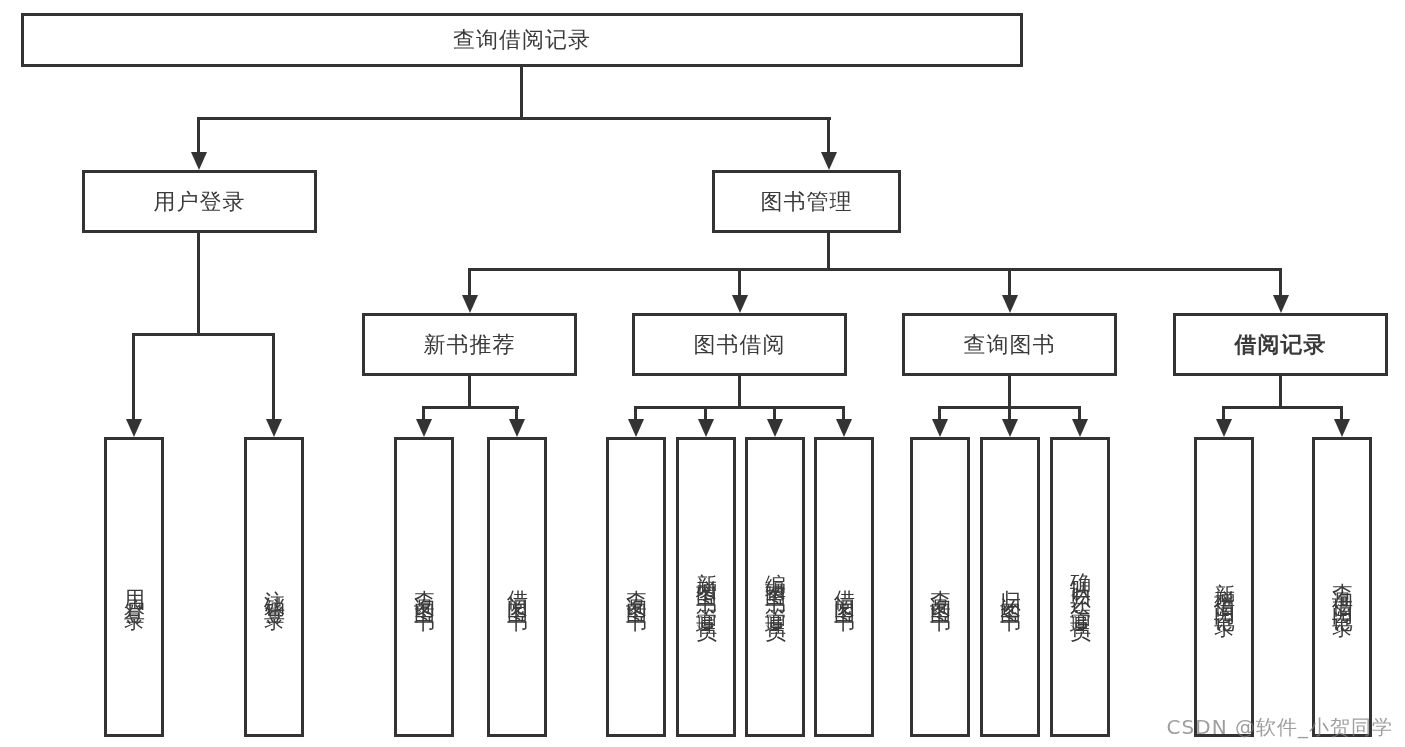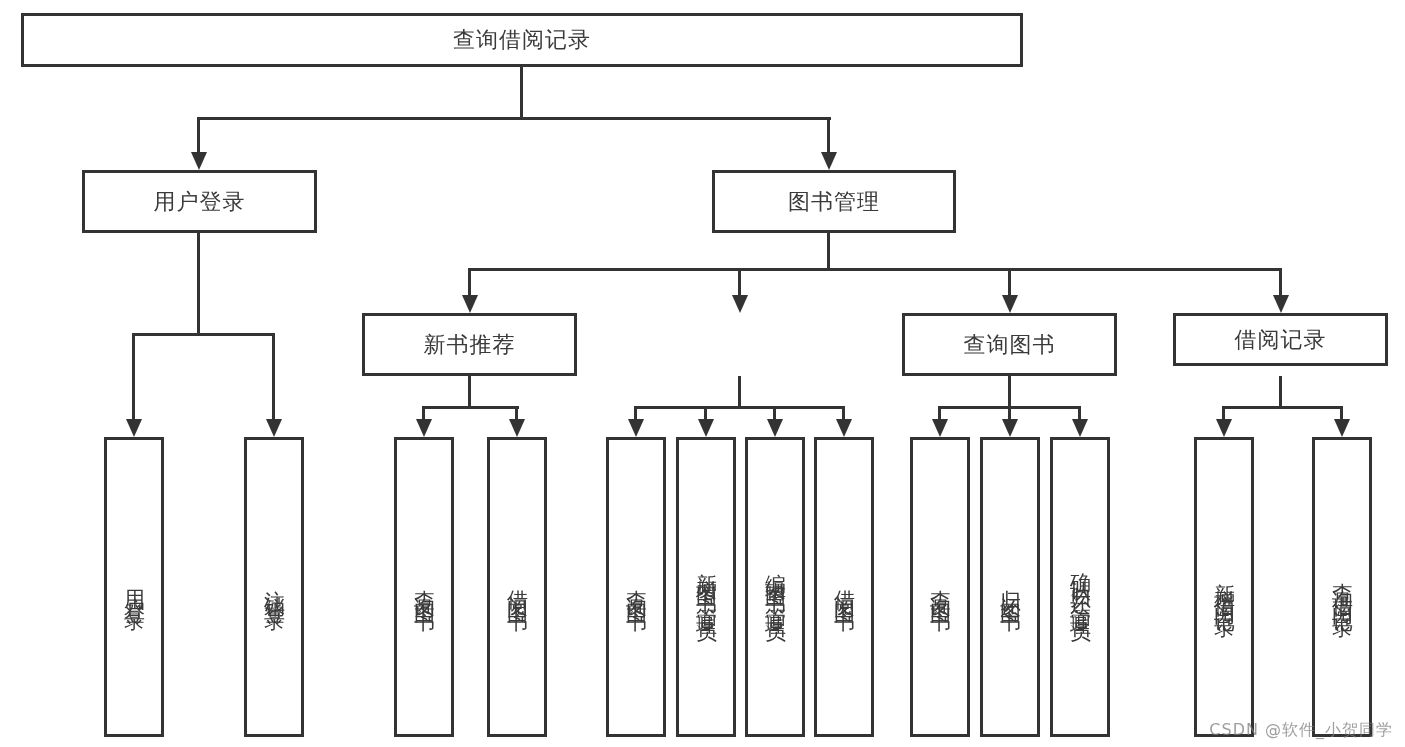--- a/index.html
+++ b/index.html
@@ -24,51 +24,54 @@
   }
   .vline{position:absolute;width:3px;background:#333333;}
   .hline{position:absolute;height:3px;background:#333333;}
   .arrow{
     position:absolute;width:0;height:0;
     border-left:8px solid transparent;border-right:8px solid transparent;
     border-top:18px solid #333333;
   }
   .watermark{
     position:absolute;right:12px;bottom:6px;
-    font-size:16px;color:rgba(125,125,125,0.75);letter-spacing:1px;
+    font-size:20px;color:rgba(125,125,125,0.75);letter-spacing:1px;
     white-space:nowrap;
   }
 </style>
 </head>
 <body>
 
 <div id="canvas">
 
   <div class="node" style="left:21px;top:13px;width:1002px;height:54px;">
     <span>查询借阅记录</span>
   </div>
 
   <div class="node" style="left:82px;top:170px;width:235px;height:63px;">
     <span>用户登录</span>
   </div>
 
-  <div class="node" style="left:712px;top:170px;width:244px;height:63px;">
+  <div class="node" style="left:712px;top:170px;width:189px;height:63px;">
     <span>图书管理</span>
   </div>
 
   <div class="node" style="left:362px;top:313px;width:215px;height:63px;justify-content:center;">
     <span>新书推荐</span>
   </div>
 
+  <div class="node" style="left:632px;top:313px;width:215px;height:63px;">
+    <span>图书借阅</span>
+  </div>
 
   <div class="node" style="left:902px;top:313px;width:215px;height:63px;">
     <span>查询图书</span>
   </div>
 
-  <div class="node" style="left:1173px;top:313px;width:215px;height:53px;">
+  <div class="node" style="left:1173px;top:313px;width:215px;height:63px;font-weight:bold;">
     <span>借阅记录</span>
   </div>
 
   <div class="leaf" style="left:104px;">
     <span class="vtext">用户登录</span>
   </div>
   <div class="leaf" style="left:244px;">
     <span class="vtext">注销登录</span>
   </div>
 

